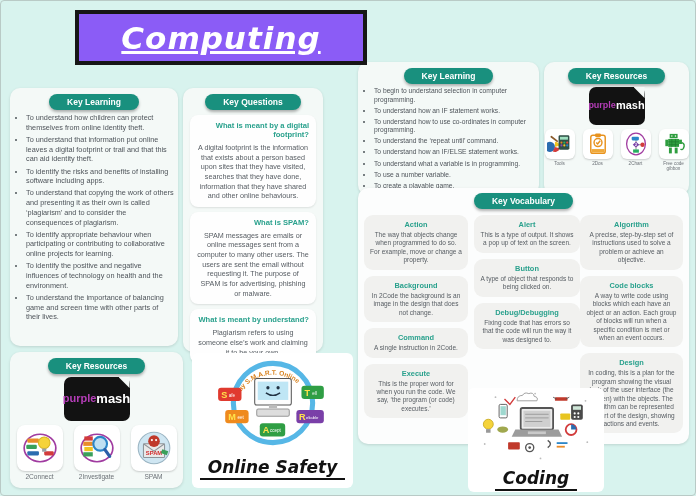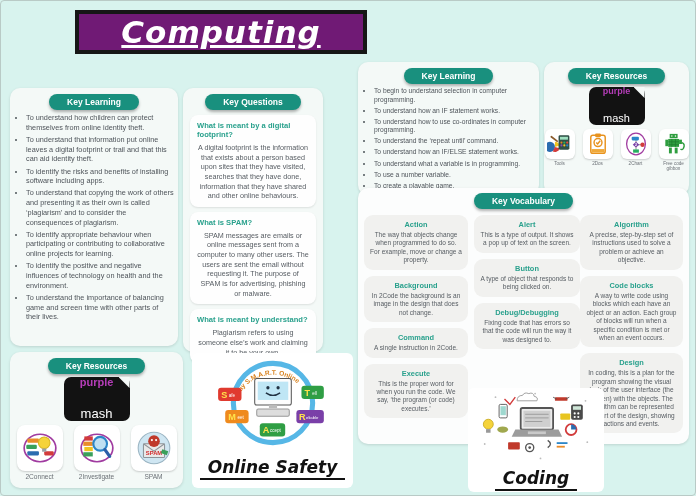--- a/index.html
+++ b/index.html
@@ -5,22 +5,22 @@
   html,body{margin:0;padding:0}
   body{
     width:696px;height:496px;position:relative;overflow:hidden;
     background:#d8f3ee;font-family:"Liberation Sans",sans-serif;
     -webkit-font-smoothing:antialiased;
   }
   .frame{position:absolute;inset:0;border:1px solid #b9cac6;border-radius:4px;pointer-events:none;z-index:50}
 
   
   .main-title{
-    position:absolute;left:75px;top:10px;width:292px;height:44px;
-    background:#701a75;border:4px solid #161616;box-sizing:border-box;
+    position:absolute;left:75px;top:10px;width:292px;height:55px;
+    background:#8b5cf6;border:4px solid #161616;box-sizing:border-box;
     display:flex;align-items:center;justify-content:center;z-index:5;
   }
   .main-title span{
     font-family:"DejaVu Sans",sans-serif;font-style:italic;font-weight:bold;
     color:#fff;font-size:31px;text-decoration:underline;letter-spacing:1px;
   }
 
   
   .panel{position:absolute;background:#f4f9f7;border-radius:10px;box-shadow:0 1px 3px rgba(0,0,0,.13)}
   .white-box{position:absolute;background:#ffffff;border-radius:6px}
@@ -29,30 +29,30 @@
     padding:3px 18px;background:#19907e;color:#fff;font-weight:bold;
     font-size:8.5px;border-radius:10px;box-shadow:0 2px 3px rgba(0,0,0,.3);text-align:center;
   }
   ul.bullets{margin:3px 4px 4px 0;padding-left:16px;color:#4e545a}
   .bullets li{margin-bottom:2.5px}
   .bullets-l{font-size:7.3px;line-height:1.33}
   .bullets-r{font-size:6.7px;line-height:1.28}
 
   
   .qcard{margin:5px 7px;background:#fefefe;border-radius:8px;padding:6px 7px;box-shadow:0 1px 2px rgba(0,0,0,.1)}
-  .qtitle{color:#2aa18d;font-weight:bold;font-size:7.6px;text-align:left;margin-bottom:4px}
+  .qtitle{color:#2aa18d;font-weight:bold;font-size:7.6px;text-align:right;margin-bottom:4px}
   .qbody{font-size:7.2px;color:#565c62;text-align:center;line-height:1.34}
 
   
-  .pm-logo{position:relative;background:#121212;border-radius:7px;display:flex;flex-direction:column;
-    align-items:center;justify-content:space-between;line-height:1.05;margin:3px auto}
+  .pm-logo{position:relative;background:#121212;border-radius:7px;display:flex;flex-direction:row;
+    align-items:center;justify-content:center;line-height:1.05;margin:3px auto}
   .pm-notch{position:absolute;top:0;right:0;width:11px;height:11px;background:#f4f9f7;
     clip-path:polygon(0 0,100% 0,100% 100%)}
   .pm-line1{color:#b53db8;font-weight:bold}
-  .pm-line2{color:#ffffff;font-weight:normal}
+  .pm-line2{color:#ffffff;font-weight:bold}
   .pm-big{width:66px;height:44px}
   .pm-big .pm-line1{font-size:11px}
   .pm-big .pm-line2{font-size:13px}
   .pm-small{width:56px;height:38px}
   .pm-small .pm-line1{font-size:9px}
   .pm-small .pm-line2{font-size:11px}
 
   
   .tiles{display:flex;justify-content:center;gap:7px;margin-top:4px}
   .tile-col{display:flex;flex-direction:column;align-items:center}

